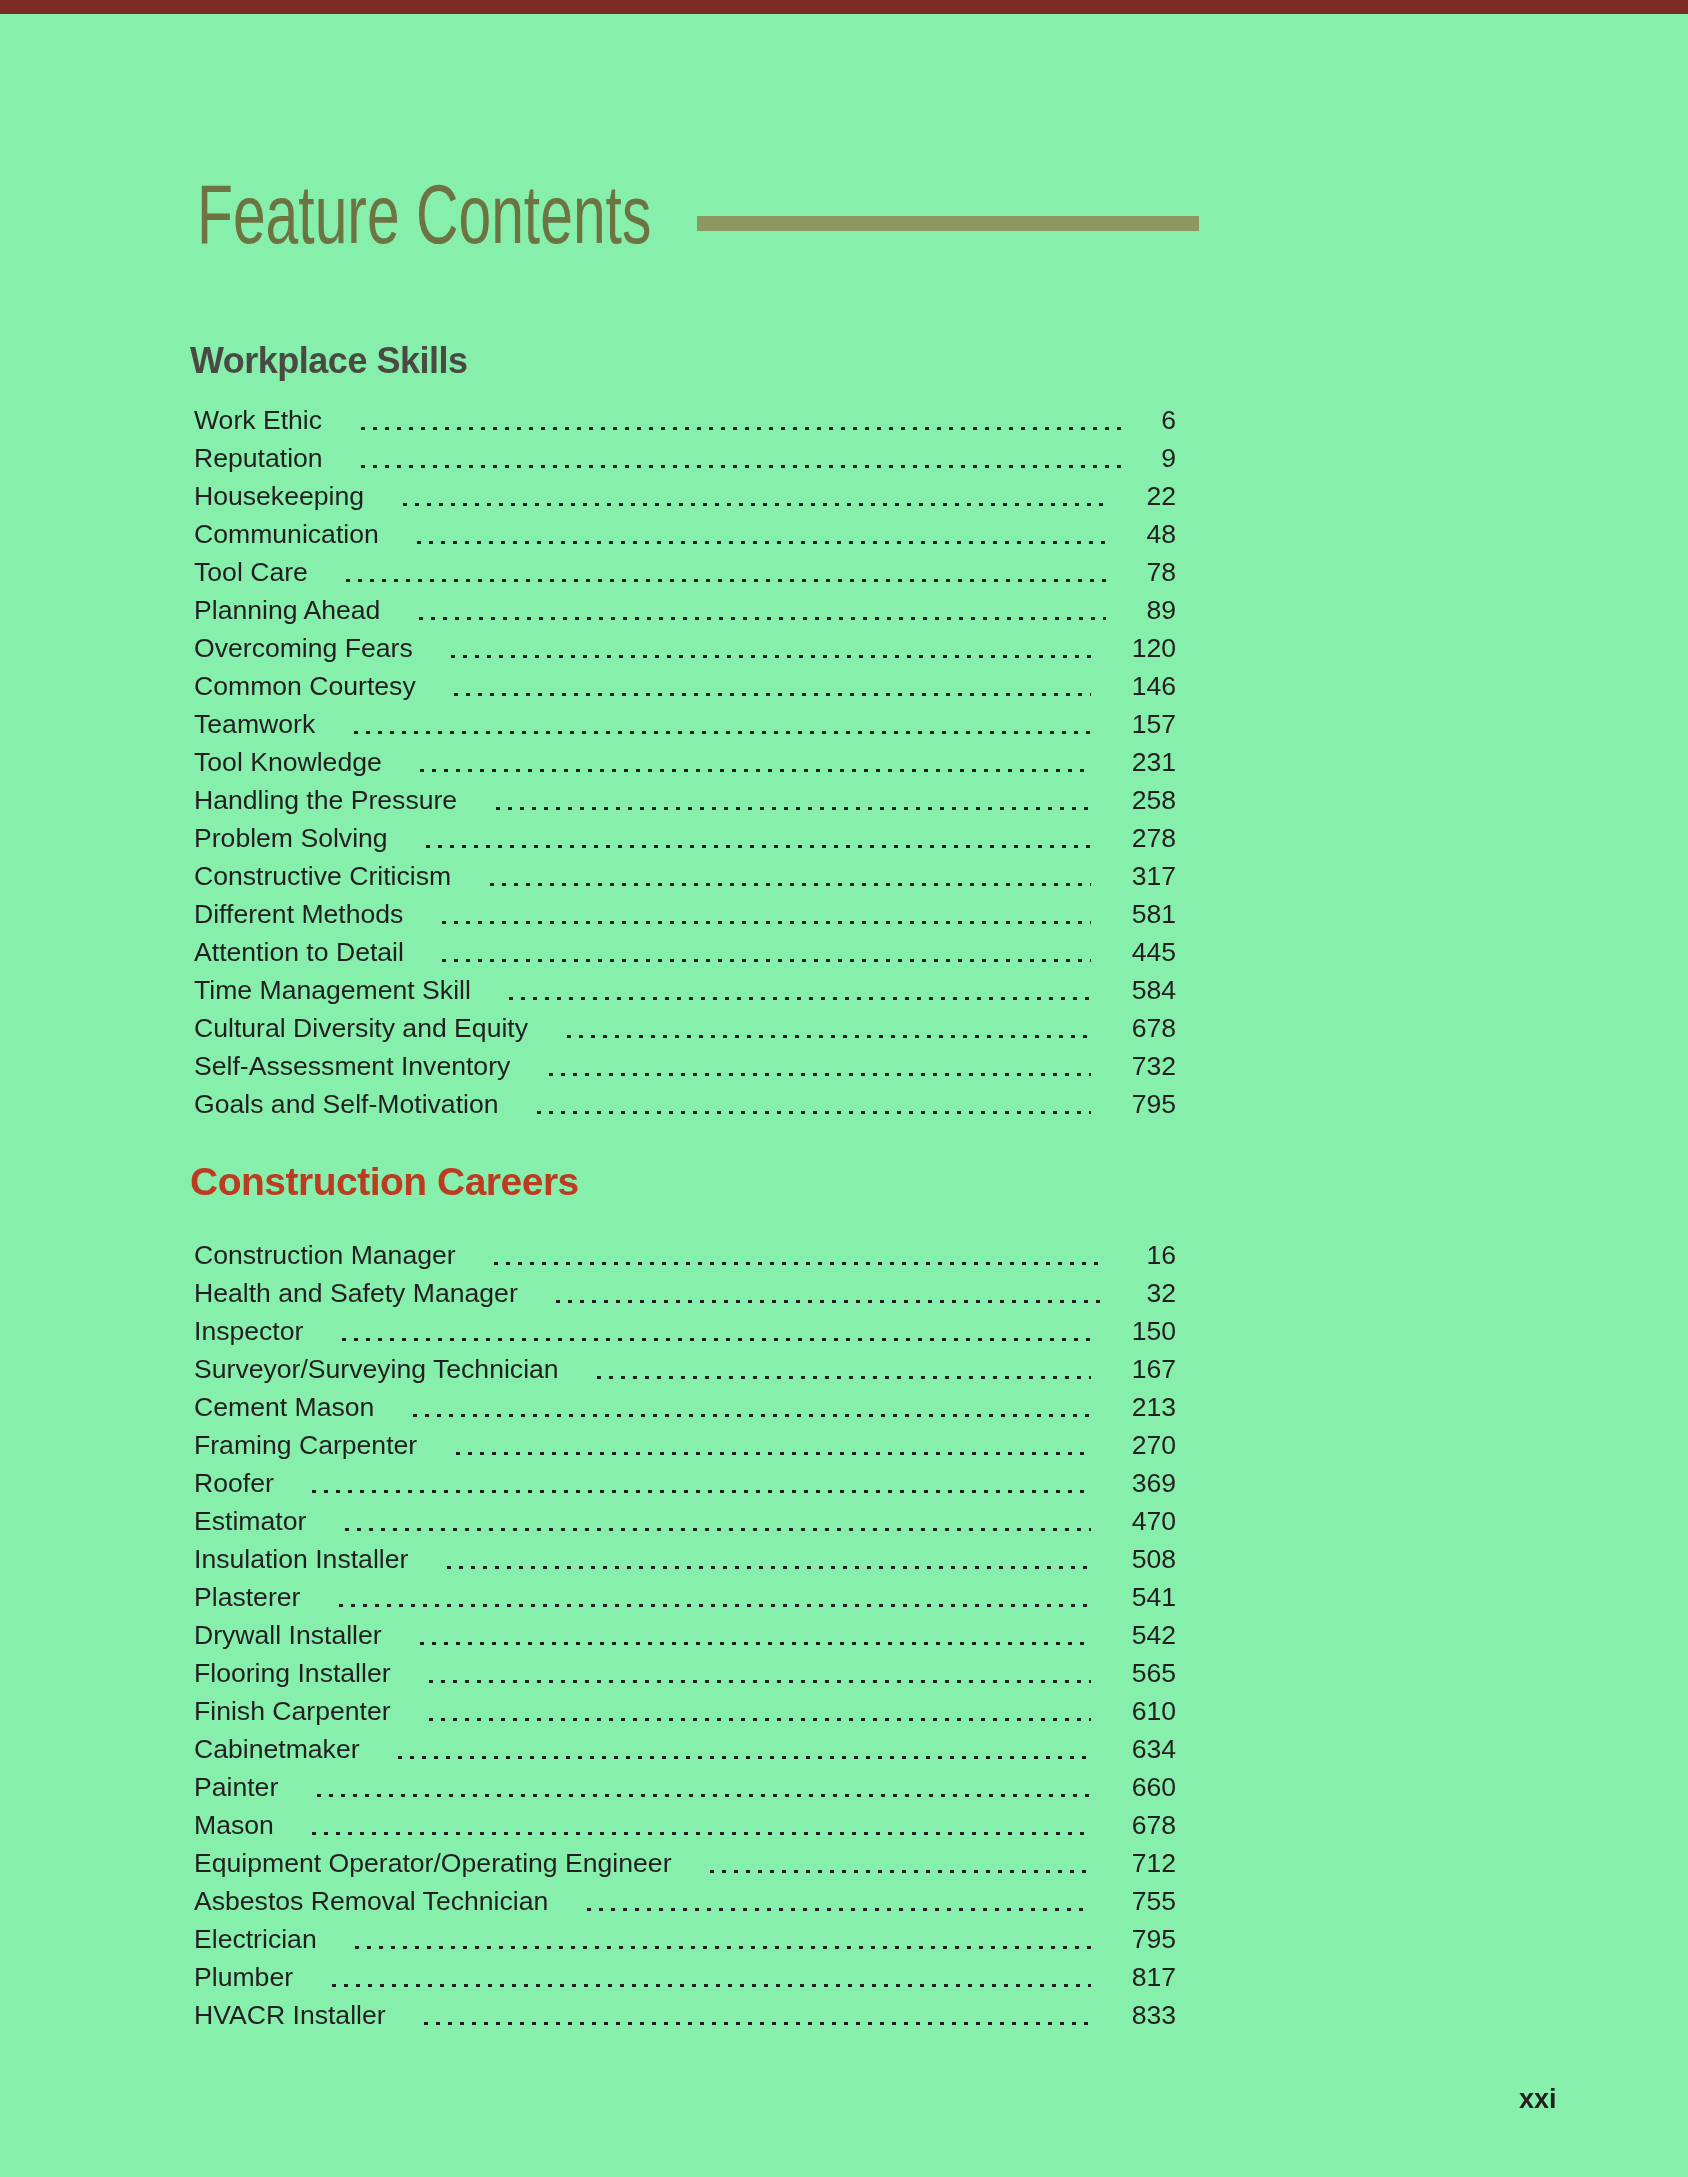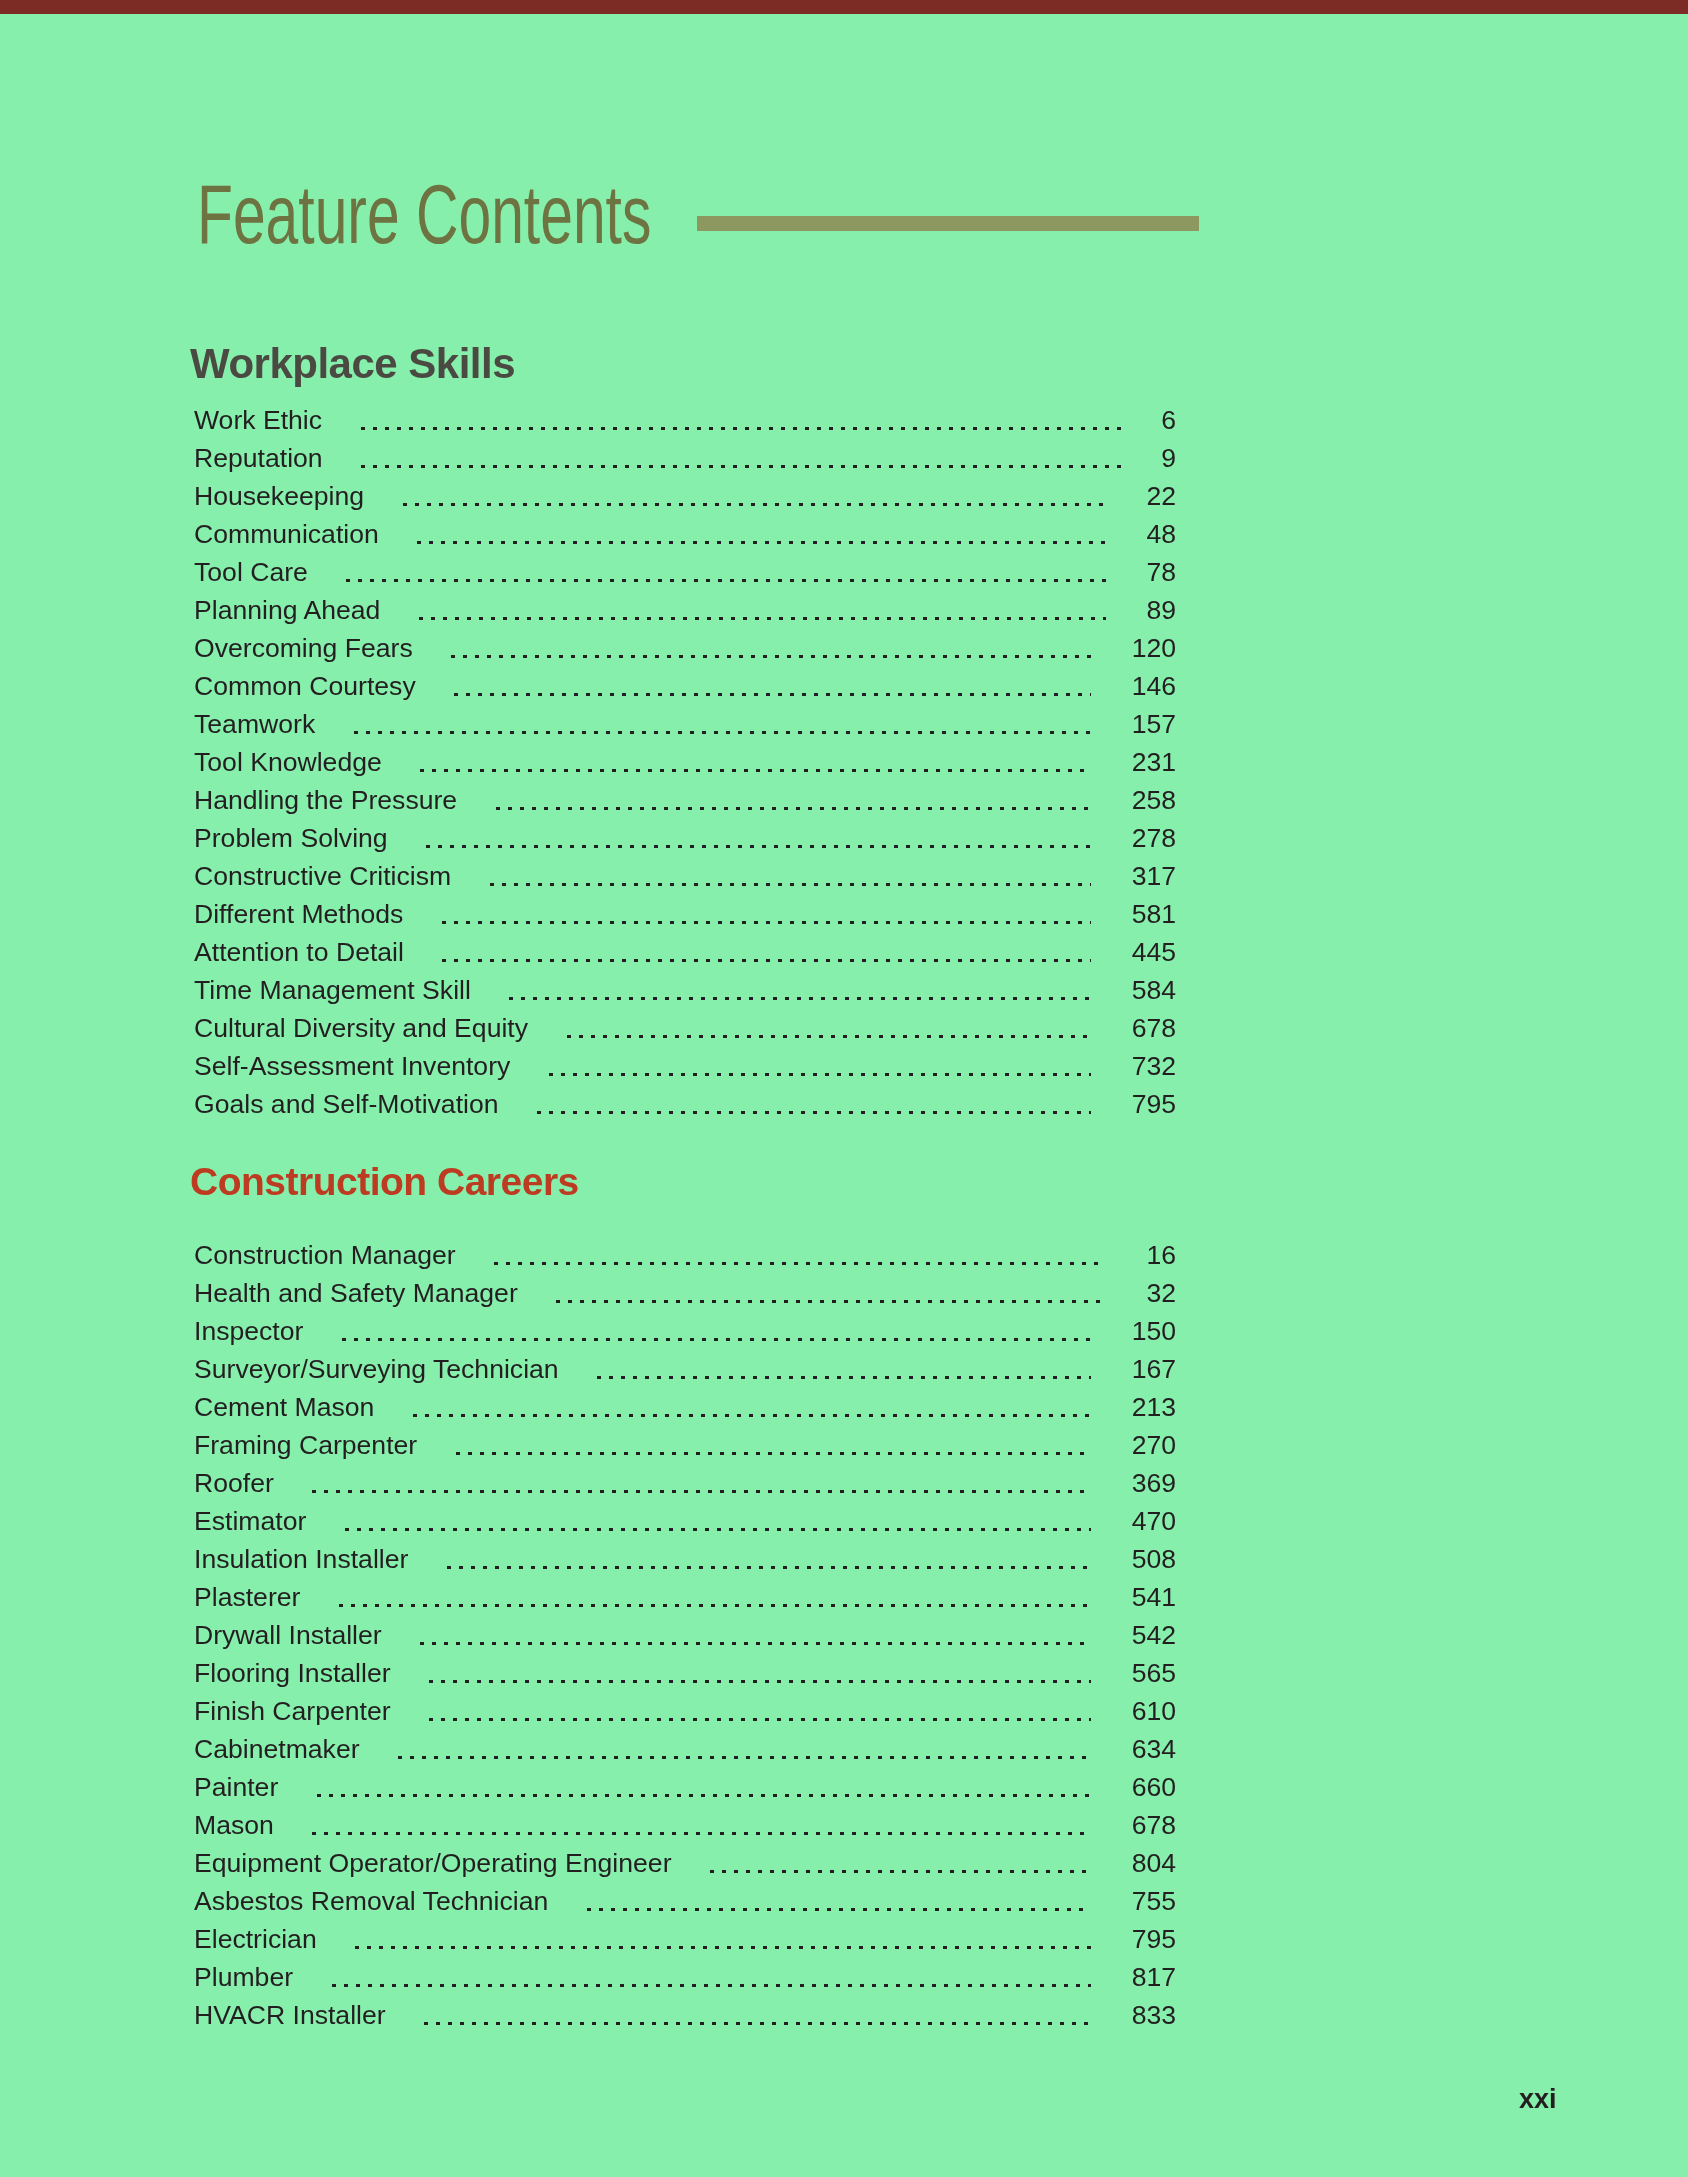--- a/index.html
+++ b/index.html
@@ -8,21 +8,21 @@
     font-family:"Liberation Sans", sans-serif;color:#231f20;
   }
   .top-band{position:absolute;left:0;top:0;width:1688px;height:14px;background:#7c2c25;}
   .page-title{
     position:absolute;left:197px;top:172px;margin:0;
     font-size:84px;line-height:1;font-weight:400;color:#6d7442;
     transform:scaleX(0.70);transform-origin:0 0;white-space:nowrap;
   }
   .title-rule{position:absolute;left:697px;top:216px;width:502px;height:15px;background:#8d9760;}
   .sec-heading{position:absolute;left:190px;margin:0;font-weight:700;letter-spacing:-0.5px;white-space:nowrap;}
-  .sec-heading.ws{top:340px;font-size:42px;color:#4b4a42;}
+  .sec-heading.ws{top:340px;font-size:36px;color:#4b4a42;}
   .sec-heading.cc{top:1160px;font-size:39px;color:#bd3b21;}
   .toc-list{position:absolute;left:194px;width:982px;}
   .toc-list.ws{top:401px;}
   .toc-list.cc{top:1212px;margin-top:24px;}
   .toc-row{display:flex;height:38px;line-height:38px;font-size:26.6px;gap:31px;}
   .toc-label{white-space:nowrap;}
   .toc-leader{
     flex:1 1 auto;margin-left:7.5px;
     background-image:radial-gradient(circle 2px at 2.1px 27.5px,#231f20 96%,rgba(0,0,0,0) 100%);
     background-size:12px 38px;background-repeat:repeat-x;background-position:0 0;
@@ -250,21 +250,21 @@
 
   <div class="toc-row">
     <span class="toc-label">Mason</span>
     <span class="toc-leader"></span>
     <span class="toc-num">678</span>
   </div>
 
   <div class="toc-row">
     <span class="toc-label">Equipment Operator/Operating Engineer</span>
     <span class="toc-leader"></span>
-    <span class="toc-num">804</span>
+    <span class="toc-num">712</span>
   </div>
 
   <div class="toc-row">
     <span class="toc-label">Asbestos Removal Technician</span>
     <span class="toc-leader"></span>
     <span class="toc-num">755</span>
   </div>
 
   <div class="toc-row">
     <span class="toc-label">Electrician</span>

